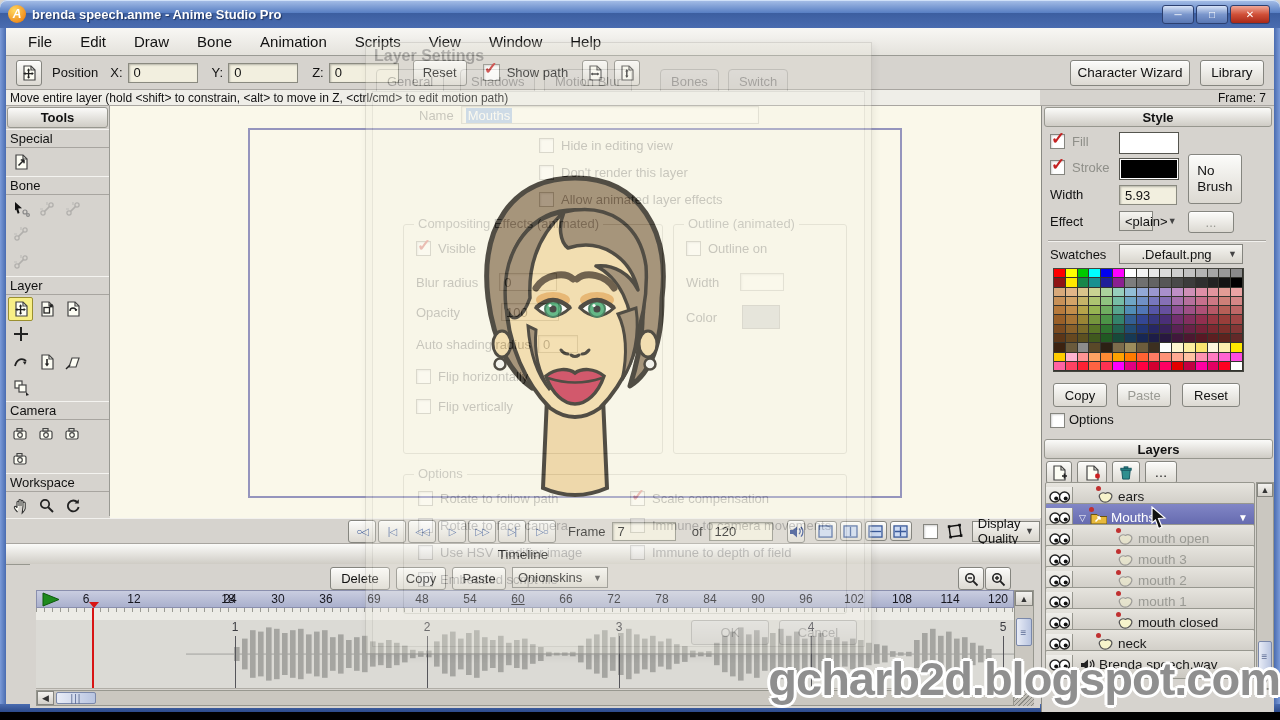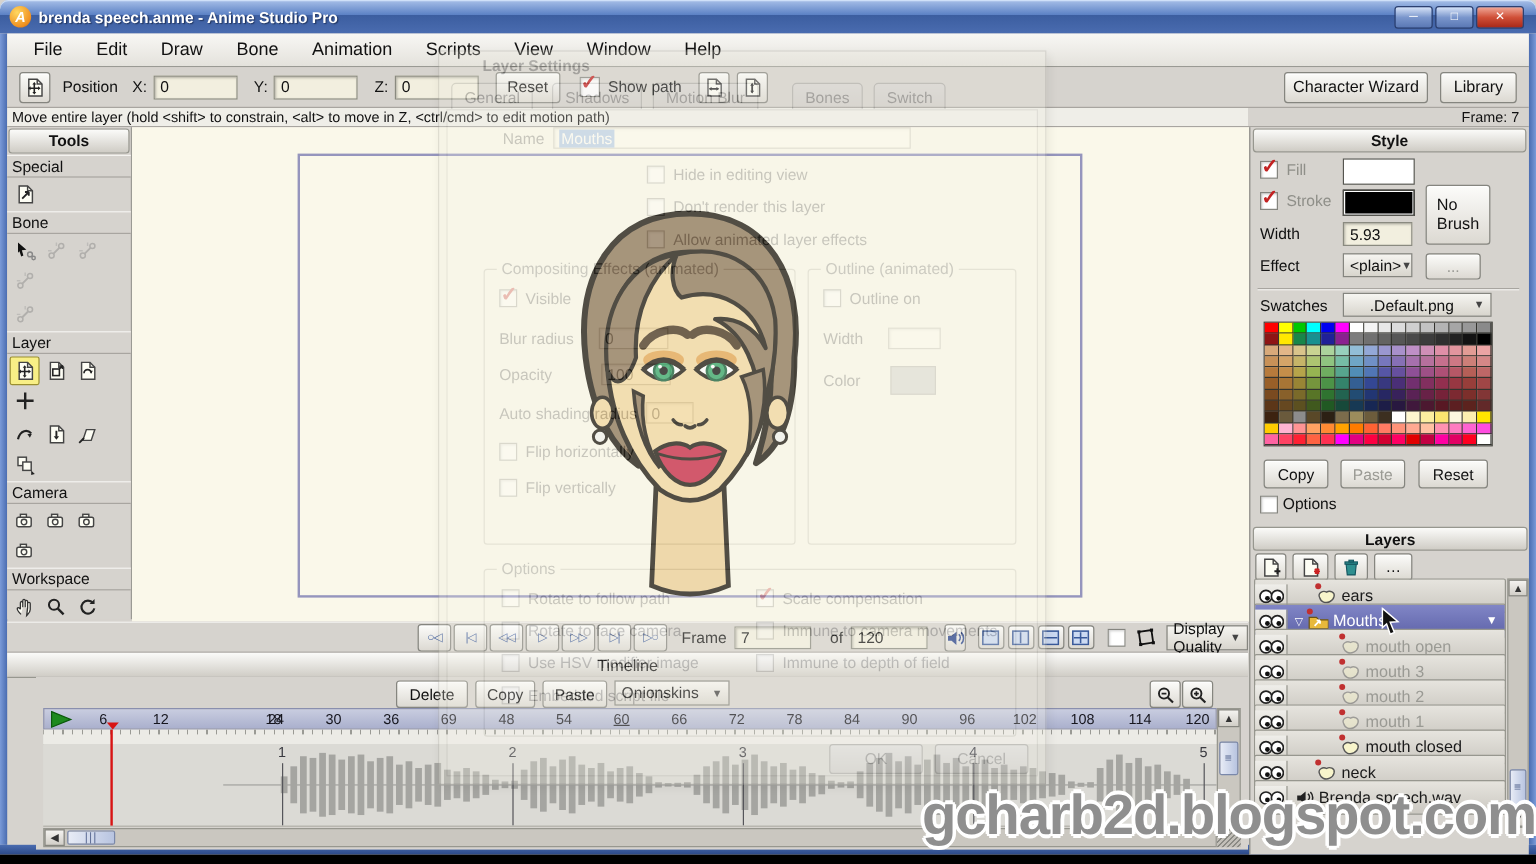--- a/index.html
+++ b/index.html
@@ -75,21 +75,21 @@
   
   .layer-row{position:absolute;left:3px;width:210px;height:29px;display:flex;align-items:center;background:linear-gradient(#e6e4de,#cbc8c1);border:1px solid #97978f;border-radius:2px;box-sizing:border-box;font-size:13.5px;color:#1a1a1a;}
   .layer-row.selected{background:linear-gradient(#8186c6,#5d62a8);color:#fff;}
   .layer-row.dimmed{color:#9a9a94;}
   .eyes-cell{width:26px;height:19px;border-right:1px solid #97978f;display:flex;align-items:center;justify-content:center;flex:none;background:linear-gradient(#efeeea,#d8d5cd);}
   .lyr-icon{position:relative;margin-right:4px;flex:none;display:flex;}
   .red-dot{position:absolute;left:-1px;top:-4px;width:5px;height:5px;border-radius:50%;background:#c03030;}
   .layer-row.dimmed .lyr-icon svg{opacity:.45;}
   
   #dialog{left:365px;top:42px;width:507px;height:612px;background:#edebdf;border:1px solid #98968e;box-shadow:2px 3px 8px rgba(0,0,0,.25);opacity:0.27;box-sizing:border-box;}
-  #dialog .dlg-title{position:absolute;left:8px;top:4px;font-size:13px;color:#222;font-weight:bold;margin-left:28px;}
+  #dialog .dlg-title{position:absolute;left:8px;top:4px;font-size:16px;color:#222;font-weight:bold;}
   .dlg-tab{position:absolute;top:26px;height:22px;display:flex;align-items:center;padding:0 10px;background:linear-gradient(#f2f1ec,#dcd9d0);border:1px solid #8a8a84;border-radius:4px 4px 0 0;font-size:13px;color:#222;}
   .dlg-body{position:absolute;left:6px;top:48px;right:6px;bottom:6px;background:#f4f2e6;border:1px solid #b8b6aa;}
   .grp{position:absolute;border:1px solid #b0aea0;border-radius:3px;}
   .grp-legend{position:absolute;top:-9px;left:10px;background:#f4f2e6;padding:0 4px;font-size:13px;color:#555;}
   .dlg-row{position:absolute;display:flex;align-items:center;gap:7px;font-size:13px;color:#444;}
   .dlg-inp{background:#fbf9ee;border:1px solid #a8a69a;box-shadow:inset 1px 1px 2px rgba(0,0,0,.15);font-size:13px;padding:0 4px;height:18px;display:flex;align-items:center;box-sizing:border-box;color:#444;}
   
   #watermark{right:0px;bottom:6px;font-size:47px;font-weight:bold;color:#8f8f8f;letter-spacing:-1px;z-index:90;white-space:nowrap;
     text-shadow:-2px -2px 0 #fff,2px -2px 0 #fff,-2px 2px 0 #fff,2px 2px 0 #fff,0 -3px 0 #fff,0 3px 0 #fff,-3px 0 0 #fff,3px 0 0 #fff;}
   svg{display:block;}
@@ -702,21 +702,21 @@
     </div>
     <div class="swatch" style="position:absolute;left:77px;top:52px;width:58px;height:20px;background:#000000"></div>
     <div class="btn" style="position:absolute;left:146px;top:48px;width:52px;height:48px;flex-direction:column;line-height:1.15;font-size:13.5px">
           <span>No<br>Brush</span>
         </div>
 
     <span class="lbl" style="position:absolute;left:8px;top:81px">Width</span>
     <div class="inp" style="position:absolute;left:77px;top:79px;width:58px;height:20px">5.93</div>
 
     <span class="lbl" style="position:absolute;left:8px;top:108px">Effect</span>
-    <div class="dd" style="position:absolute;left:77px;top:105px;width:58px;height:20px">
+    <div class="dd" style="position:absolute;left:77px;top:105px;width:34px;height:20px">
       <span>&lt;plain&gt;</span>
           <span class="arr">▼</span>
     </div>
     <div class="btn disabled" style="position:absolute;left:146px;top:105px;width:44px;height:20px">...</div>
 
     <div style="position:absolute;left:6px;top:134px;width:218px;border-top:1px solid #a8a5a0;border-bottom:1px solid #f2f1ee"></div>
 
     <span class="lbl" style="position:absolute;left:8px;top:141px">Swatches</span>
     <div class="dd" style="position:absolute;left:77px;top:138px;width:124px;height:20px">
       <span style="margin:0 auto">.Default.png</span>

